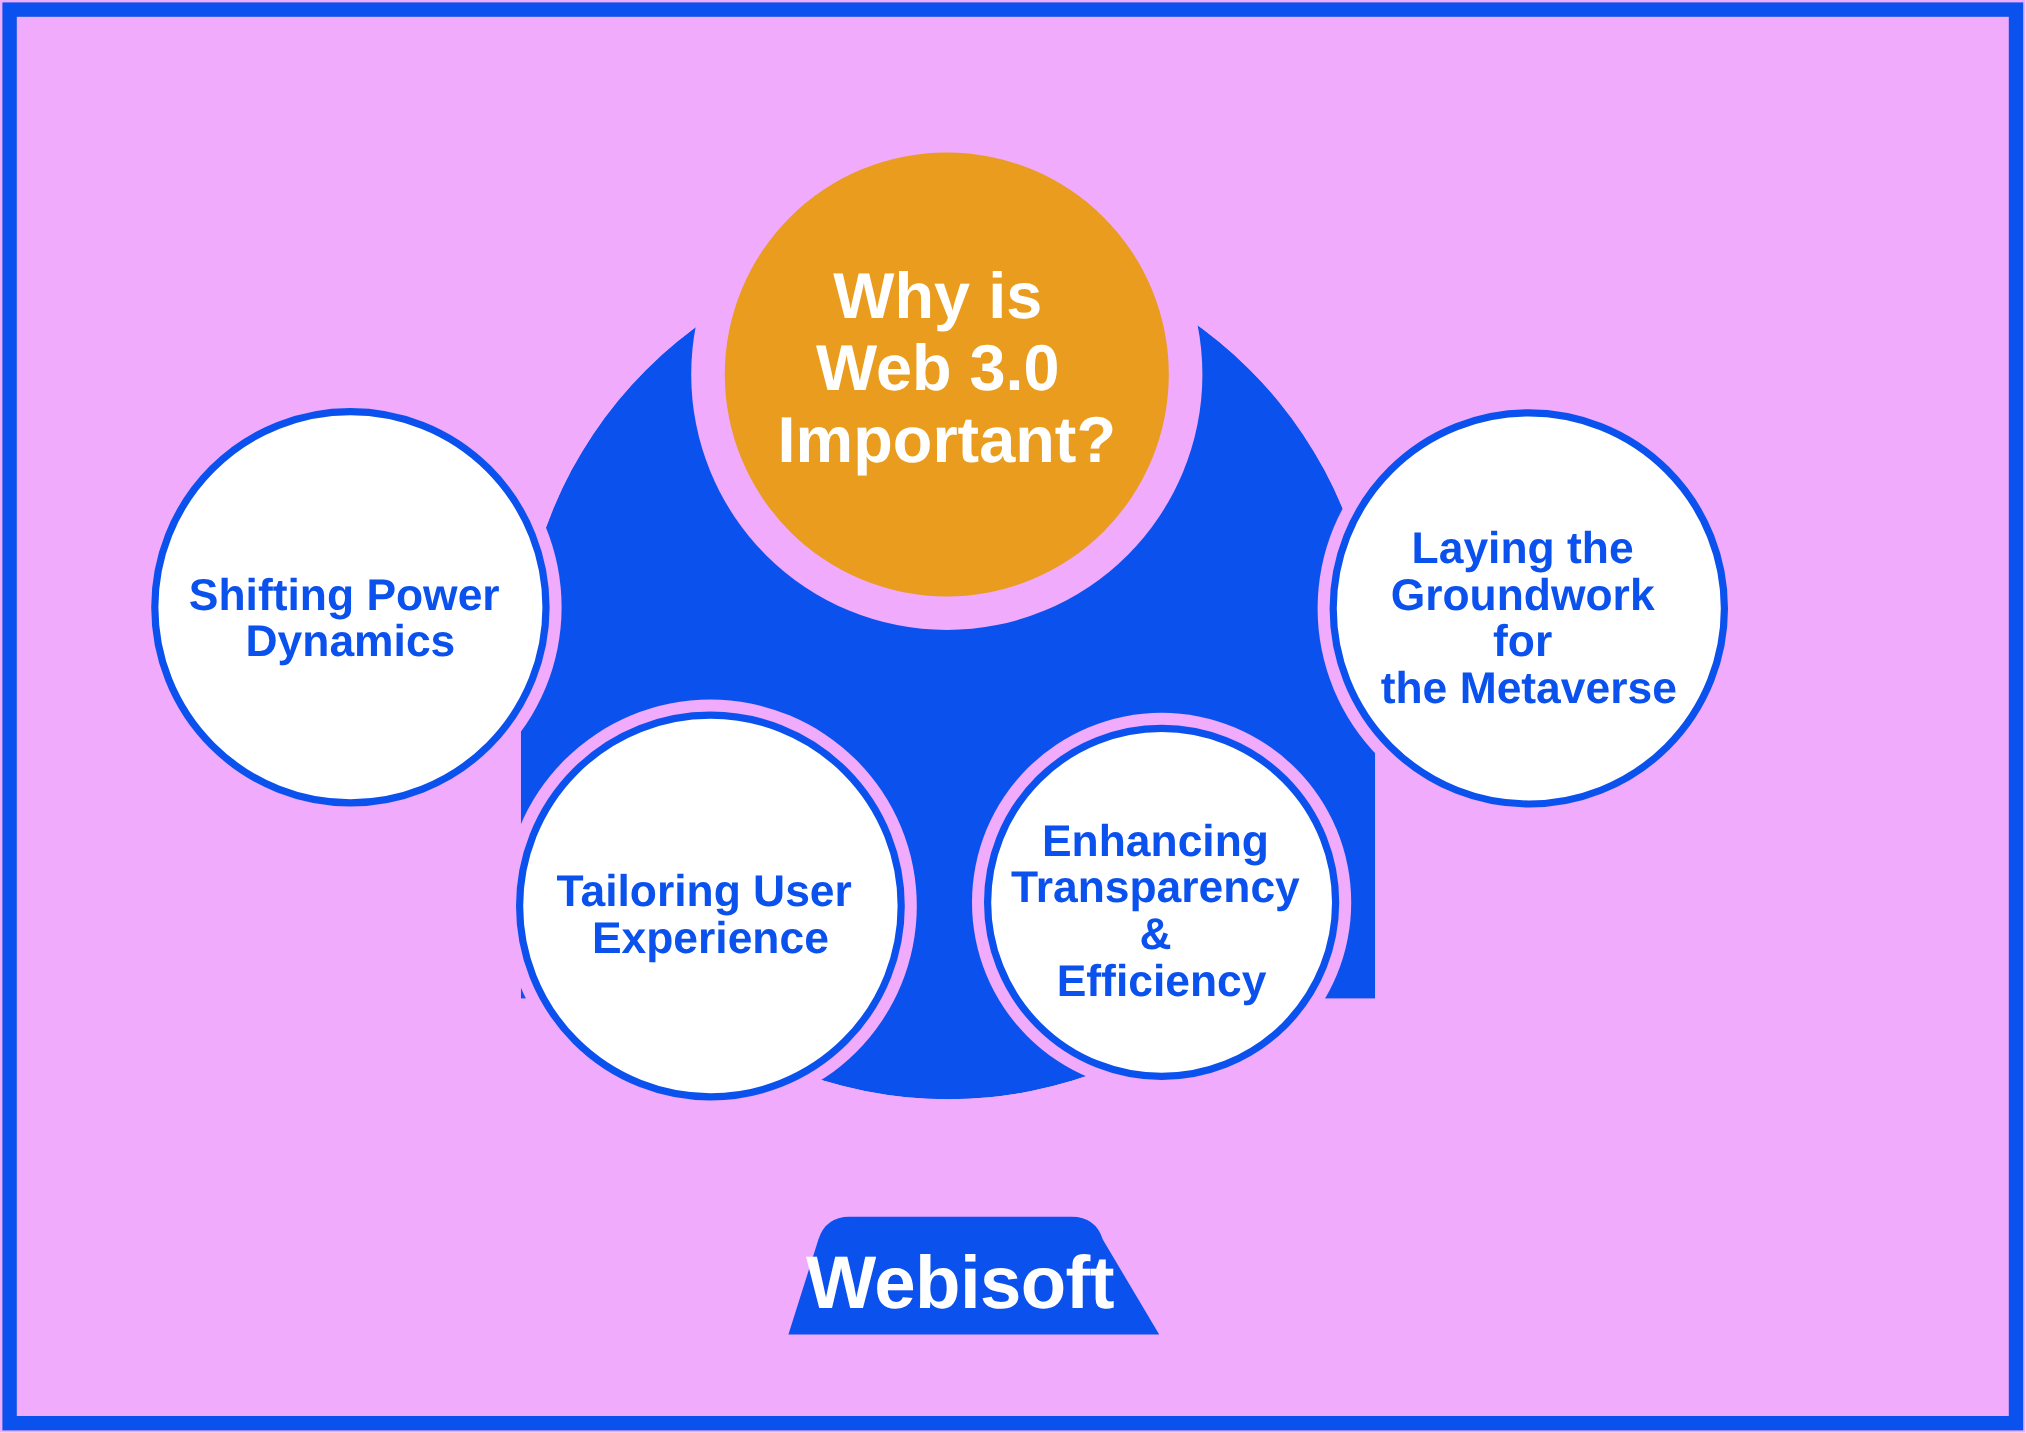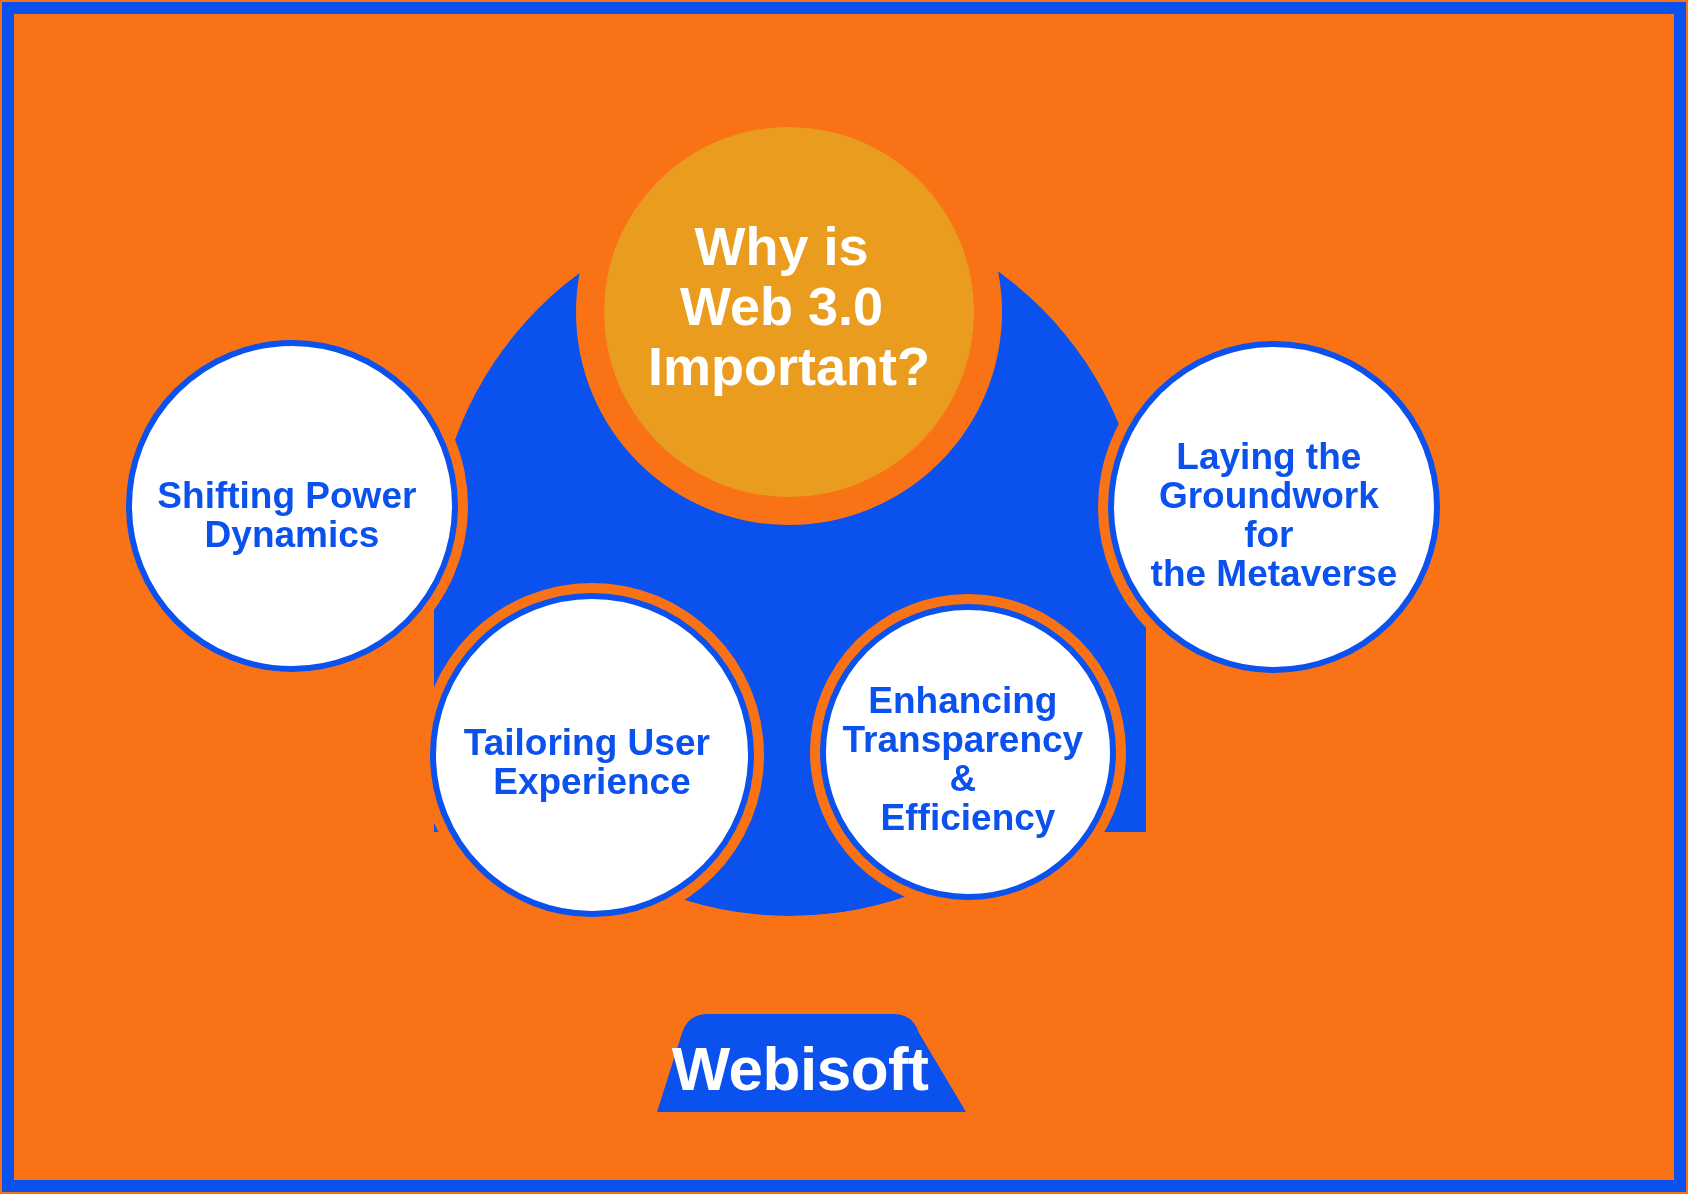--- a/index.html
+++ b/index.html
@@ -4,21 +4,21 @@
 <style>
   html, body {
     margin: 0;
     padding: 0;
     background: #ffffff;
   }
   #page {
     position: relative;
     width: 1688px;
     height: 1194px;
-    background: #f97316;
+    background: #f0abfc;
     font-family: "Liberation Sans", sans-serif;
     overflow: hidden;
   }
   
   #frame {
     position: absolute;
     left: 2px;
     top: 2px;
     width: 1684px;
     height: 1190px;

